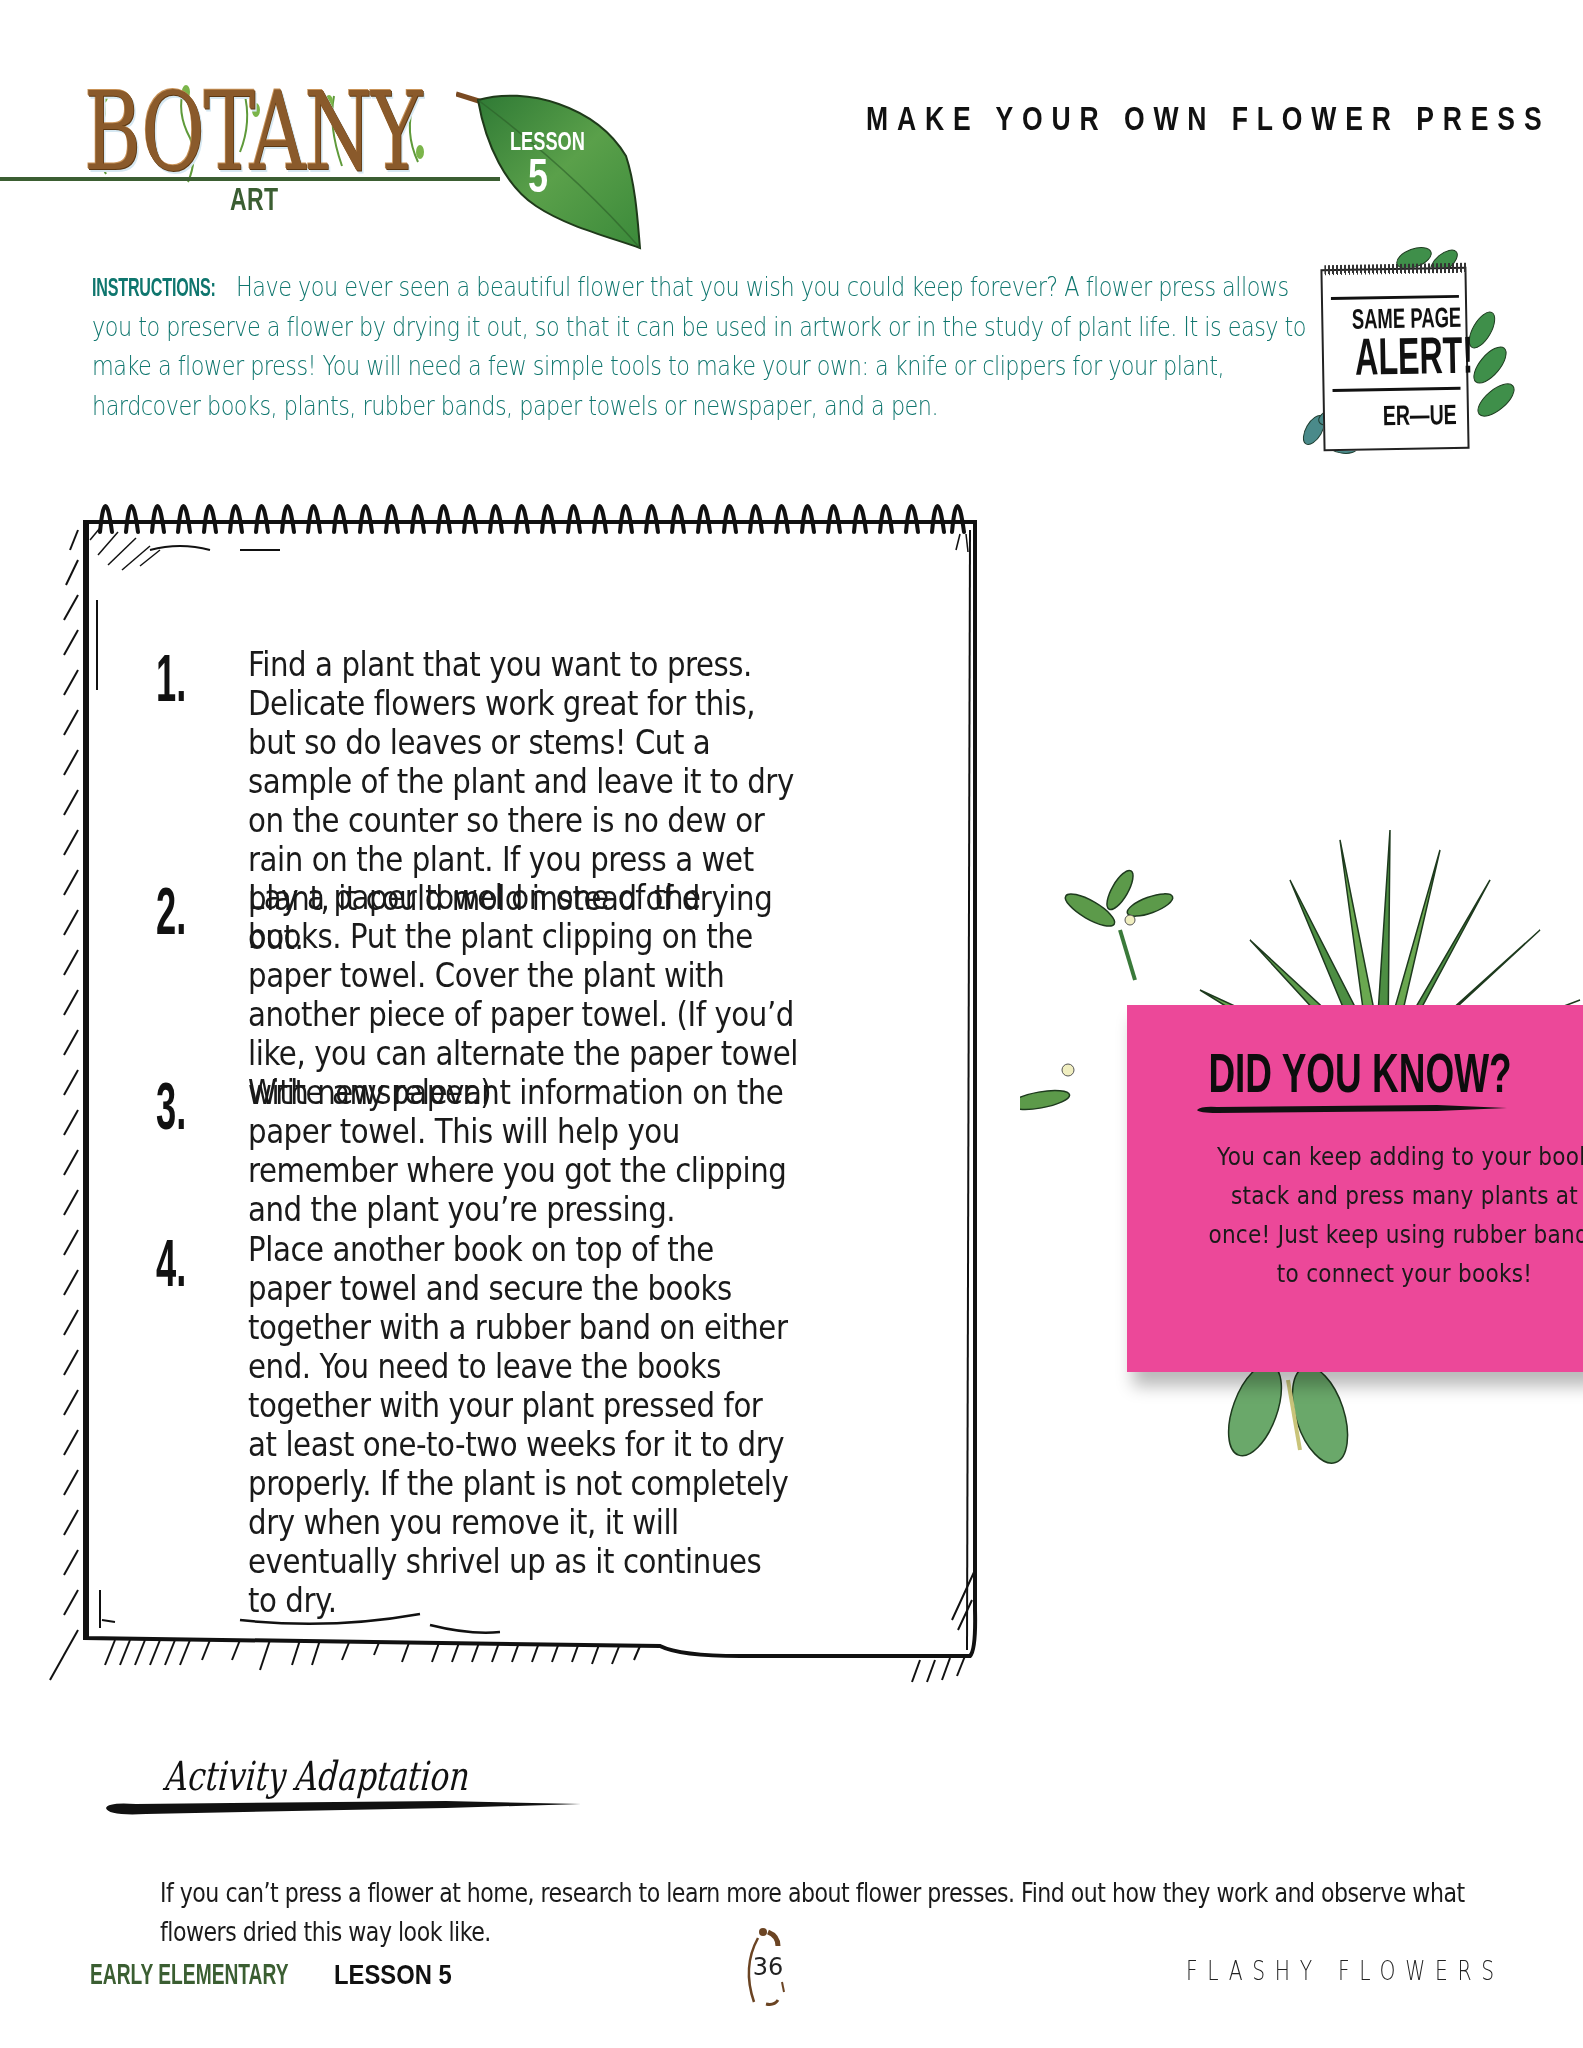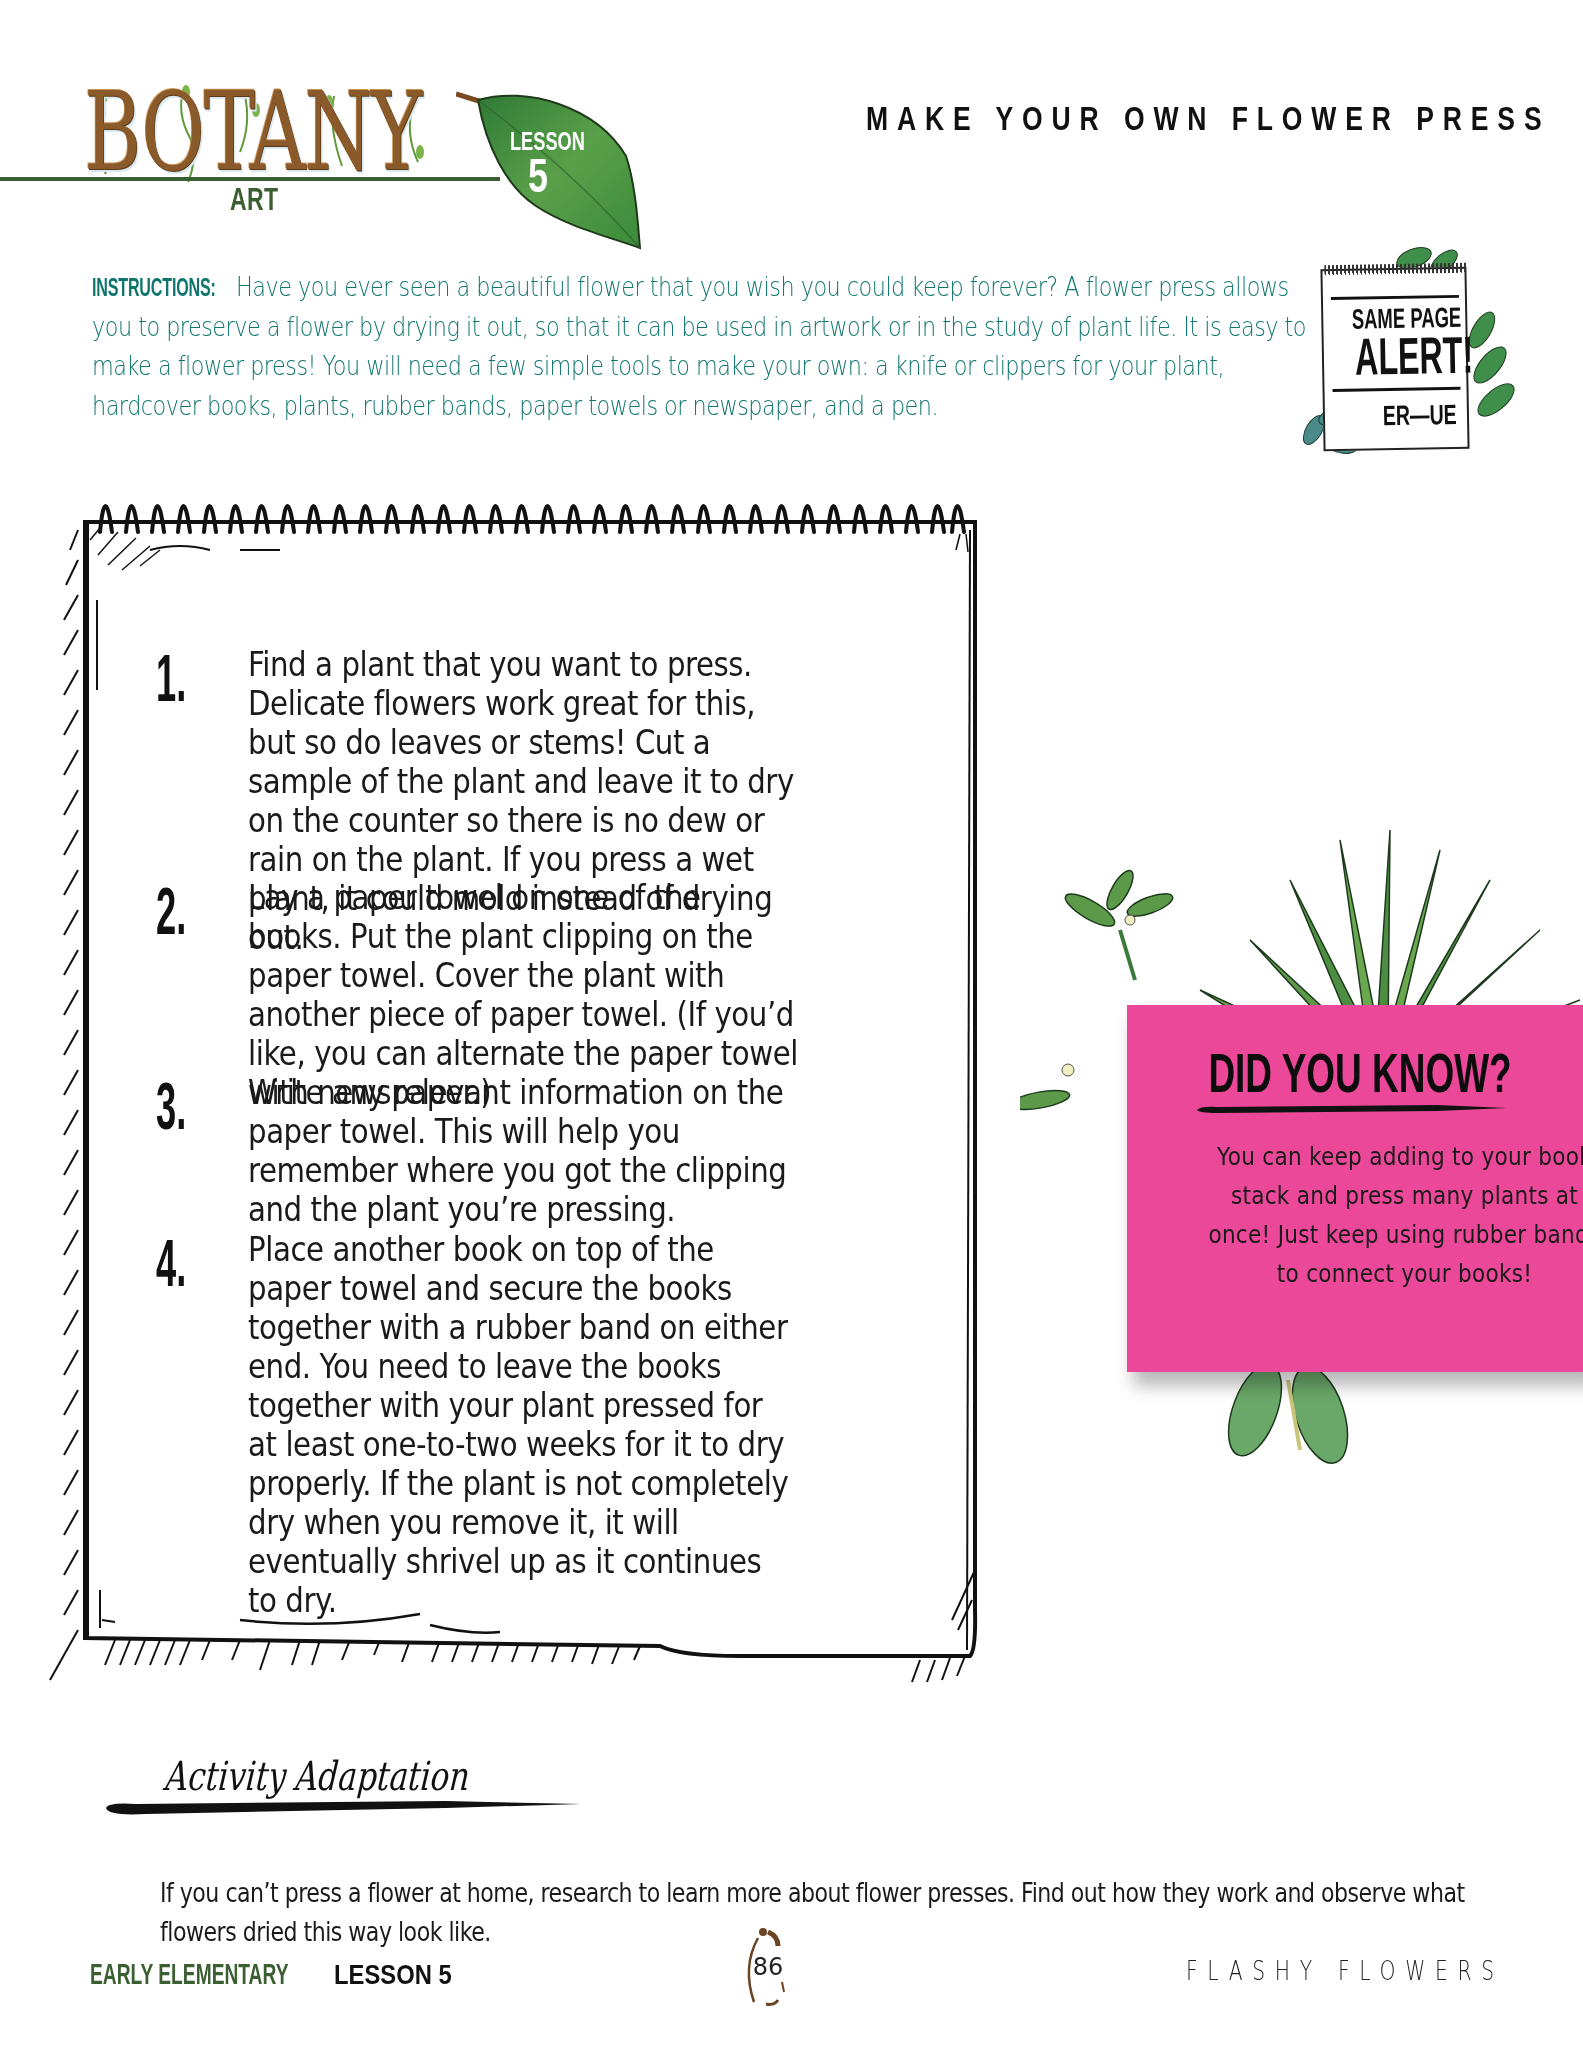--- a/index.html
+++ b/index.html
@@ -427,15 +427,15 @@
 <div class="abs" id="footer-grade">EARLY ELEMENTARY</div>
 <div class="abs" id="footer-lesson">LESSON 5</div>
 <div class="abs" id="page-number-wrap">
   <svg width="60" height="90" style="position:absolute;left:0;top:0">
     <path d="M20 16 Q4 45 16 80" stroke="#6b4423" stroke-width="2.5" fill="none"></path>
     <path d="M30 10 Q40 14 40 24" stroke="#6b4423" stroke-width="5" fill="none"></path>
     <circle cx="25" cy="10" r="4" fill="#6b4423"></circle>
     <path d="M28 82 Q36 84 40 78" stroke="#6b4423" stroke-width="3" fill="none"></path>
     <path d="M44 60 L46 70" stroke="#6b4423" stroke-width="2"></path>
   </svg>
-  <div id="page-number">86</div>
+  <div id="page-number">36</div>
 </div>
 <div class="abs" id="footer-unit">FLASHY FLOWERS</div>
 
 </body></html>

